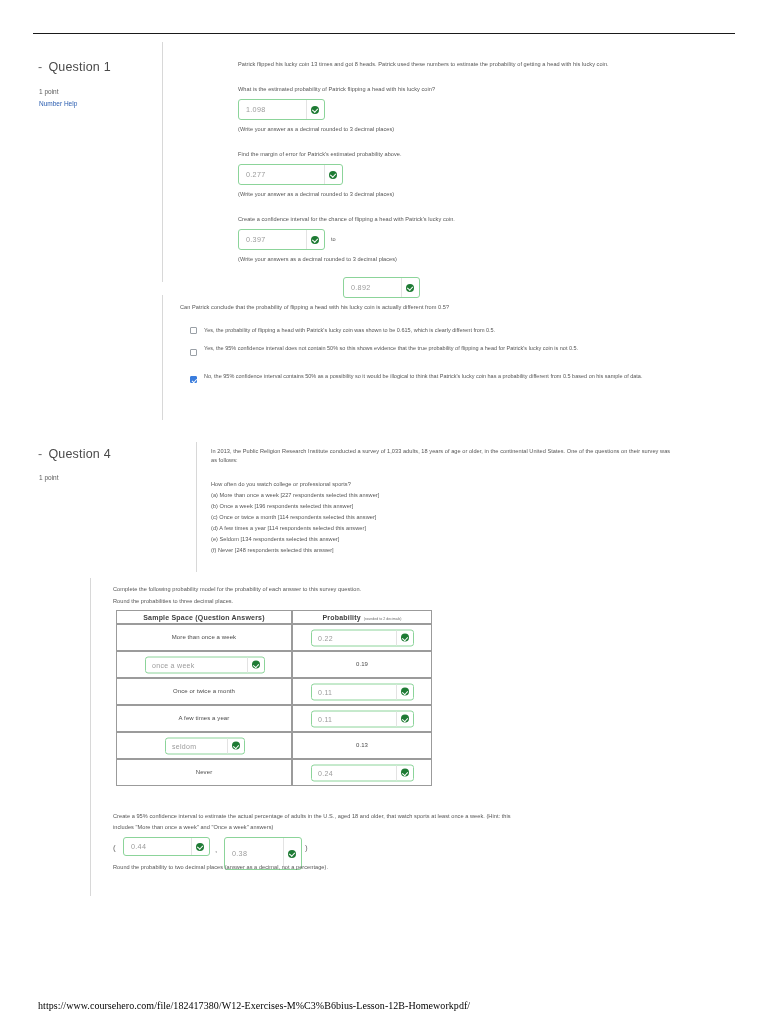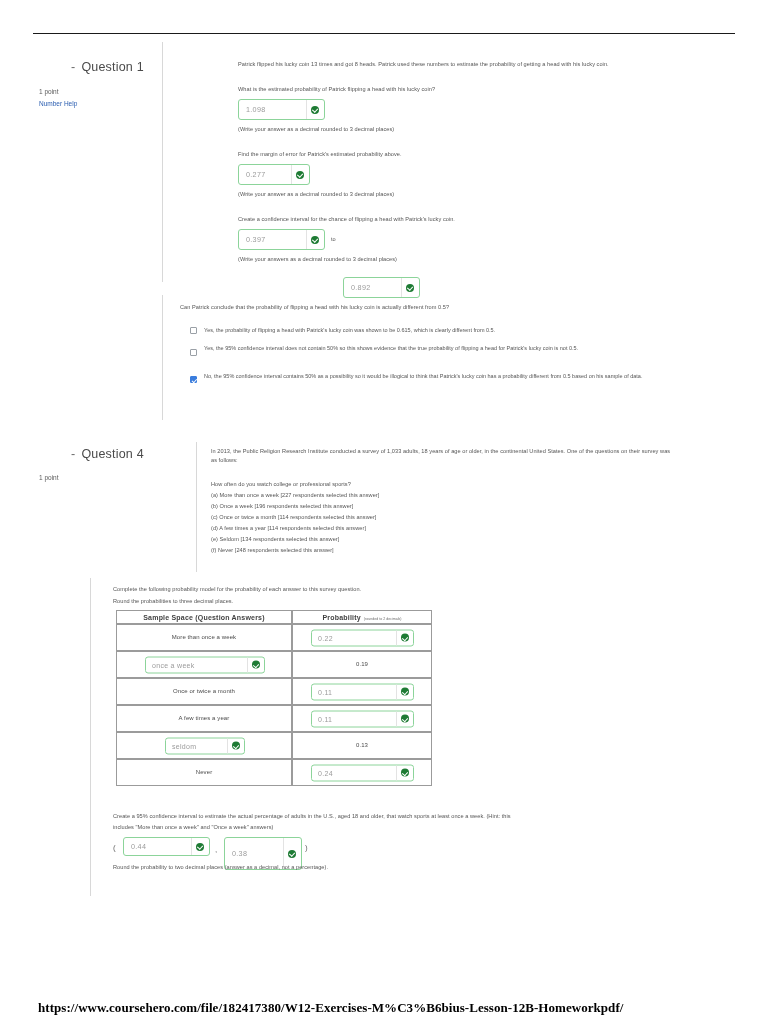--- a/index.html
+++ b/index.html
@@ -38,21 +38,20 @@
     position: absolute;
     width: 1px;
     background: #d8d8d8;
   }
   .qhead {
     position: absolute;
     font-size: 12.5px;
     color: #4a4a4a;
     letter-spacing: .2px;
     white-space: nowrap;
-    margin-left: 33px;
   }
   .qhead .dash { margin-right: 6px; color: #6a6a6a; }
   .qpoint {
     position: absolute;
     font-size: 6.5px;
     color: #5a5a5a;
   }
   .qlink {
     position: absolute;
     font-size: 6.5px;
@@ -233,23 +232,22 @@
     position: absolute;
     font-family: "Liberation Serif", serif;
     color: #000;
   }
   .footer-note {
     font-size: 8.6px;
     font-weight: bold;
     letter-spacing: .05px;
   }
   .footer-url {
-    font-size: 13px;
+    font-size: 10px;
     letter-spacing: .05px;
-    font-weight: bold;
   }
 </style>
 </head>
 <body>
 
 <div class="page">
 
   <div class="top-rule"></div>
 
   <div class="vrule" style="left:162px; top:42px; height:240px;"></div>
@@ -264,21 +262,21 @@
 
   <div class="body-text" style="left:238px; top:85px; width:480px;">What is the estimated probability of Patrick flipping a head with his lucky coin?</div>
   <div class="ansbox" style="left:238px; top:99px; width:87px;">
     <span class="val">1.098</span>
     <span class="sep"></span>
     <span class="check"></span>
   </div>
   <div class="body-text" style="left:238px; top:125px; width:480px;">(Write your answer as a decimal rounded to 3 decimal places)</div>
 
   <div class="body-text" style="left:238px; top:150px; width:480px;">Find the margin of error for Patrick's estimated probability above.</div>
-  <div class="ansbox" style="left:238px; top:164px; width:72px;">
+  <div class="ansbox" style="left:238px; top:164px; width:105px;">
     <span class="val">0.277</span>
     <span class="sep"></span>
     <span class="check"></span>
   </div>
   <div class="body-text" style="left:238px; top:190px; width:480px;">(Write your answer as a decimal rounded to 3 decimal places)</div>
 
   <div class="body-text" style="left:238px; top:215px; width:480px;">Create a confidence interval for the chance of flipping a head with Patrick's lucky coin.</div>
   <div class="ansbox" style="left:238px; top:229px; width:87px;">
     <span class="val">0.397</span>
     <span class="sep"></span>

